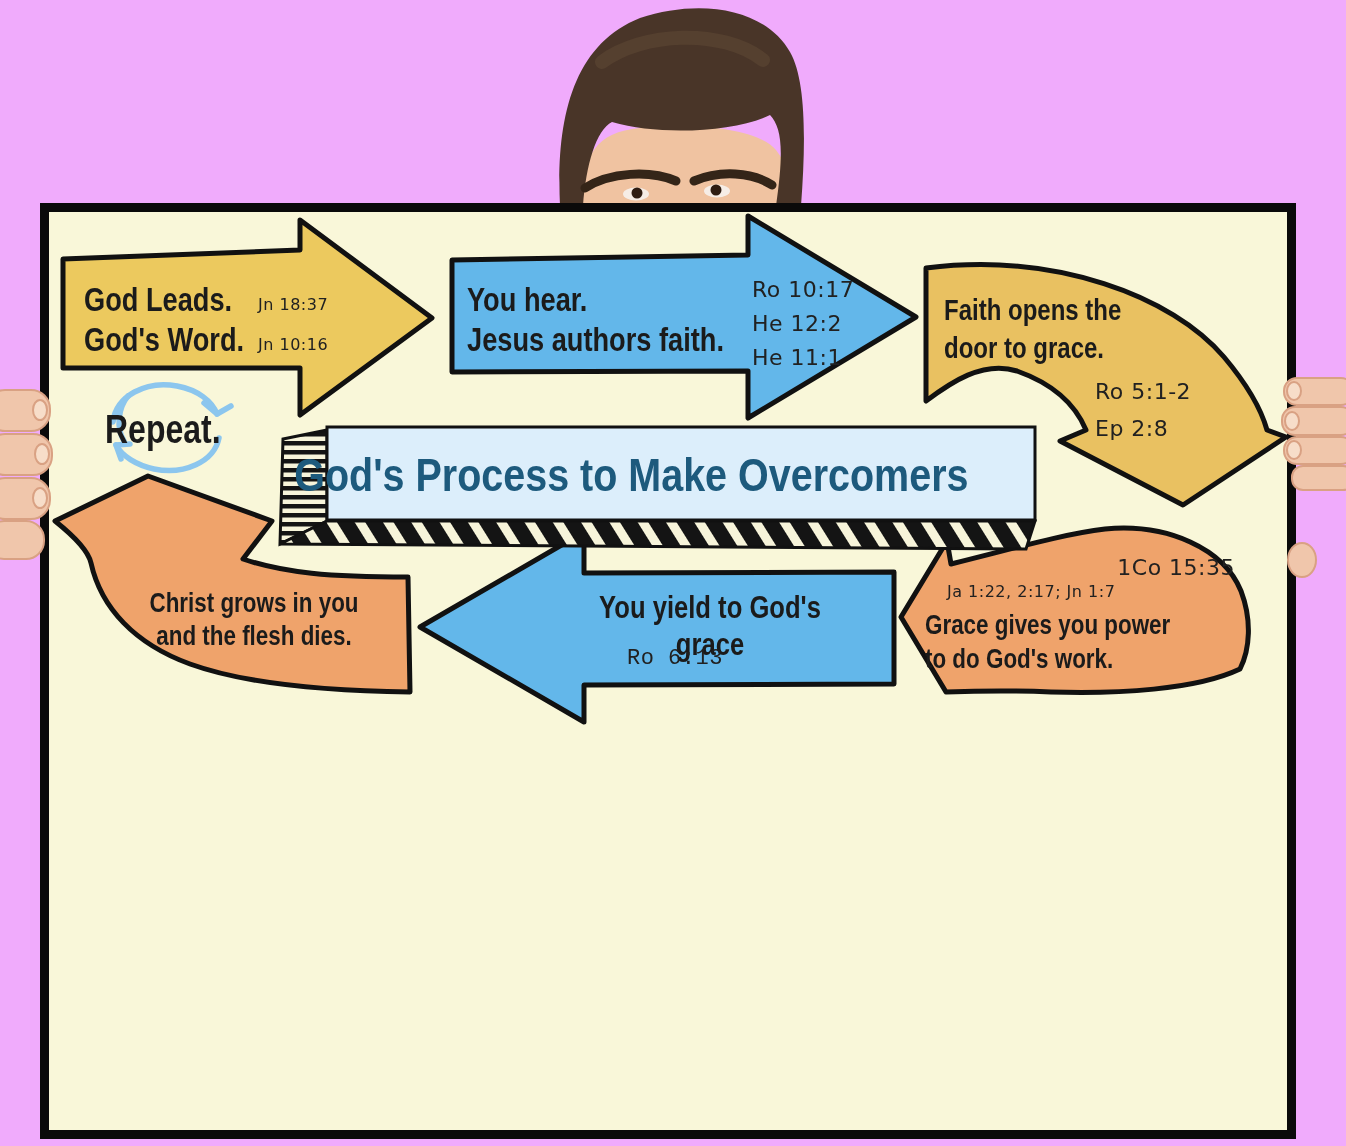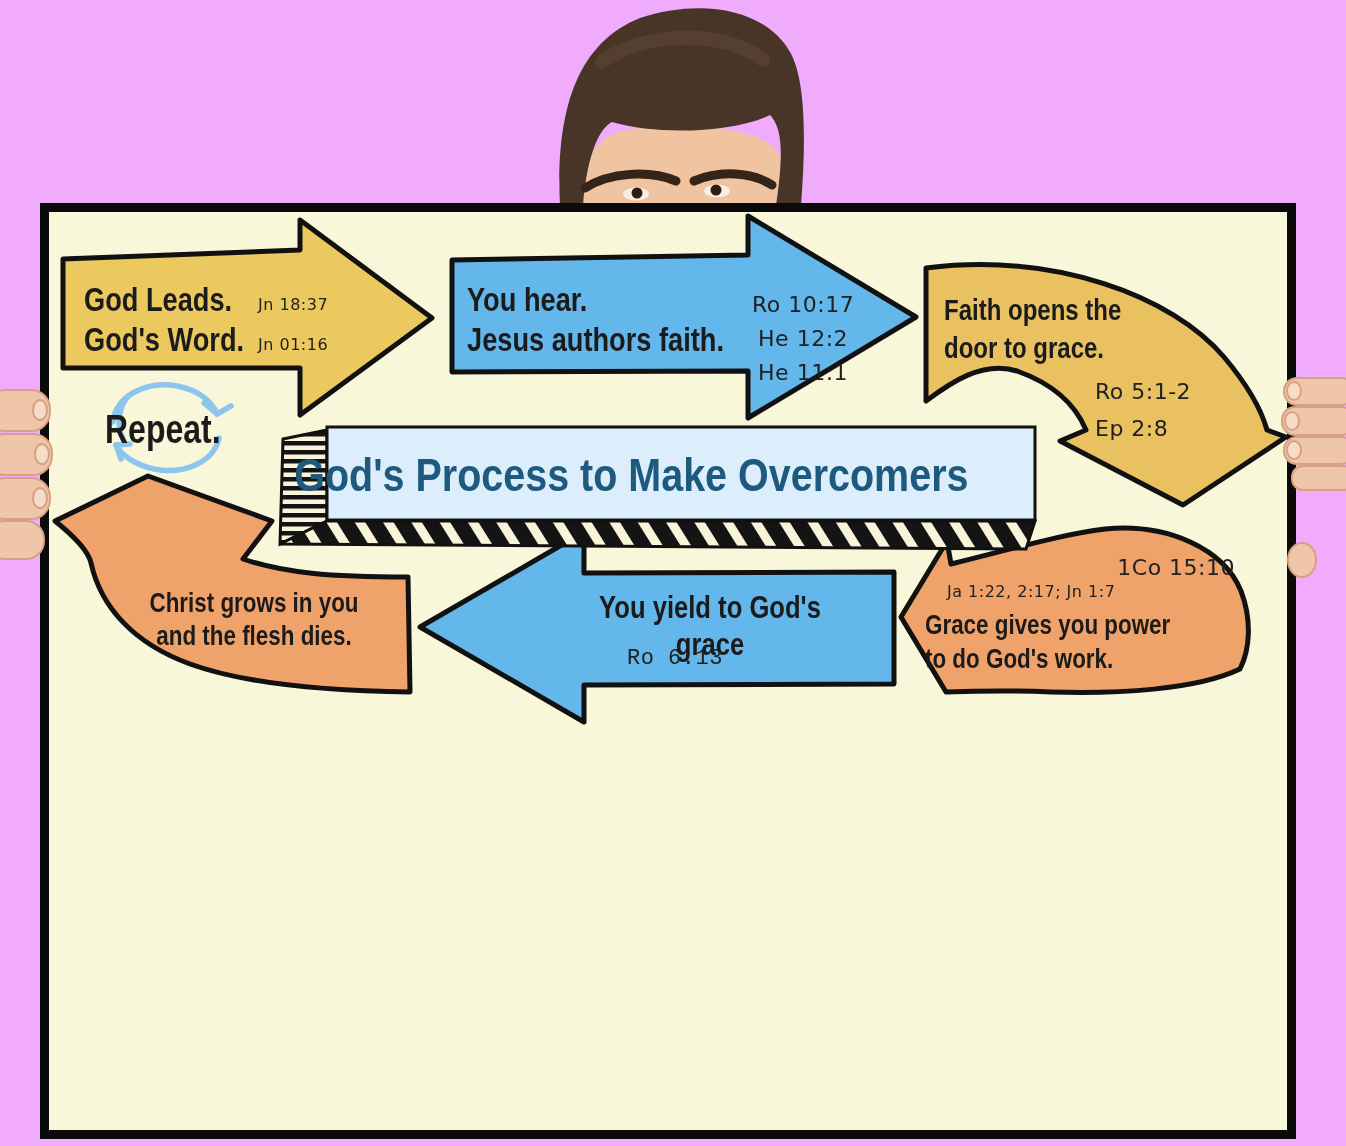--- a/index.html
+++ b/index.html
@@ -95,43 +95,43 @@
       <ellipse cx="1294" cy="450" rx="7" ry="9" fill="#f7ddc9"></ellipse>
     </g>
   </svg>
 
   <div class="txt lbl" style="left:84px;top:279px;font-size:34px;line-height:40px;">
     <div>God Leads.</div>
     <div>God's Word.</div>
   </div>
   <div class="txt ref" style="left:258px;top:285px;font-size:16px;line-height:40px;">
     <div>Jn 18:37</div>
-    <div>Jn 01:16</div>
+    <div>Jn 10:16</div>
   </div>
 
   <div class="txt lbl" style="left:467px;top:279px;font-size:34px;line-height:40px;">
     <div>You hear.</div>
     <div>Jesus authors faith.</div>
   </div>
-  <div class="txt ref" style="left:752px;top:288px;font-size:22px;line-height:34px;text-align:center;">
+  <div class="txt ref" style="left:752px;top:273px;font-size:22px;line-height:34px;">
     <div>Ro 10:17</div>
     <div>He 12:2</div>
     <div>He 11:1</div>
   </div>
 
   <div class="txt lbl" style="left:944px;top:291px;font-size:30px;line-height:38px;">
     <div>Faith opens the</div>
     <div>door to grace.</div>
   </div>
   <div class="txt ref ctr" style="left:1095px;top:373px;width:160px;font-size:22px;line-height:37px;">
     <div>Ro 5:1-2</div>
     <div>Ep 2:8</div>
   </div>
 
-  <div class="txt ref rgt" style="left:1085px;top:555px;width:150px;font-size:22px;">1Co 15:10</div>
+  <div class="txt ref rgt" style="left:1085px;top:555px;width:150px;font-size:22px;">1Co 15:35</div>
   <div class="txt ref ctr" style="left:947px;top:582px;width:280px;font-size:16px;">Ja 1:22, 2:17; Jn 1:7</div>
   <div class="txt lbl" style="left:925px;top:608px;font-size:28px;line-height:34px;">
     <div>Grace gives you power</div>
     <div>to do God's work.</div>
   </div>
 
   <div class="txt lbl ctr" style="left:540px;top:589px;width:340px;font-size:32px;">You yield to God's grace</div>
   <div class="txt ref ctr" style="left:627px;top:646px;width:170px;font-size:22px;font-family:Liberation Mono, monospace;">Ro 6:13</div>
 
   <div class="txt lbl ctr" style="left:118px;top:586px;width:272px;font-size:28px;line-height:33px;">

